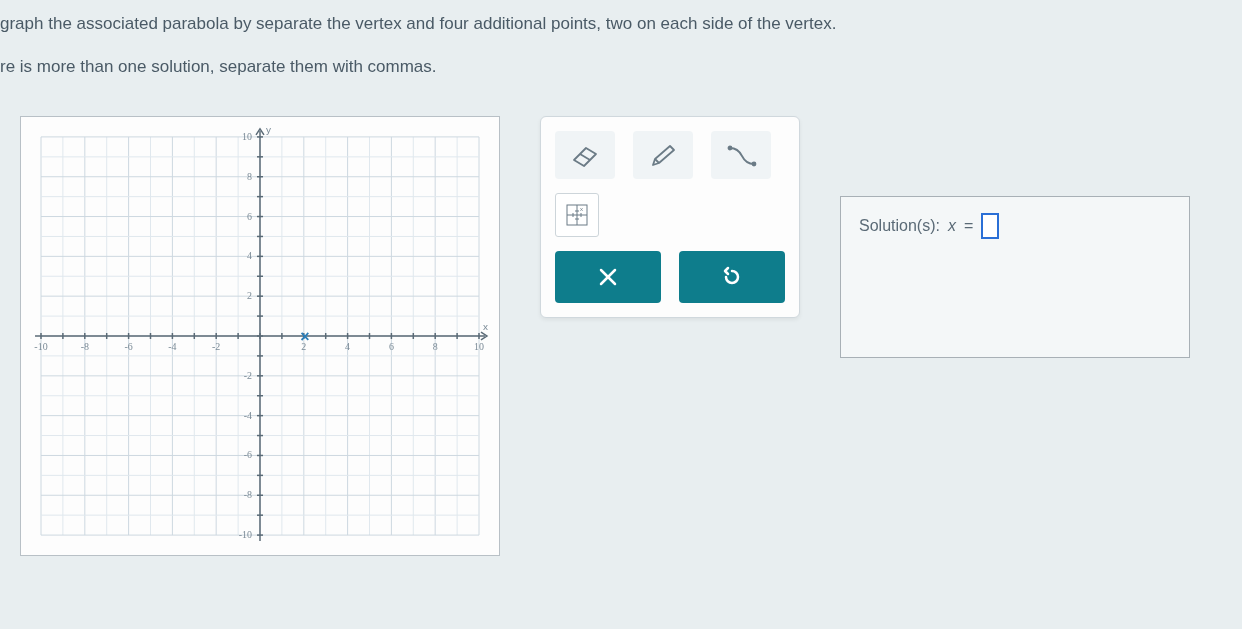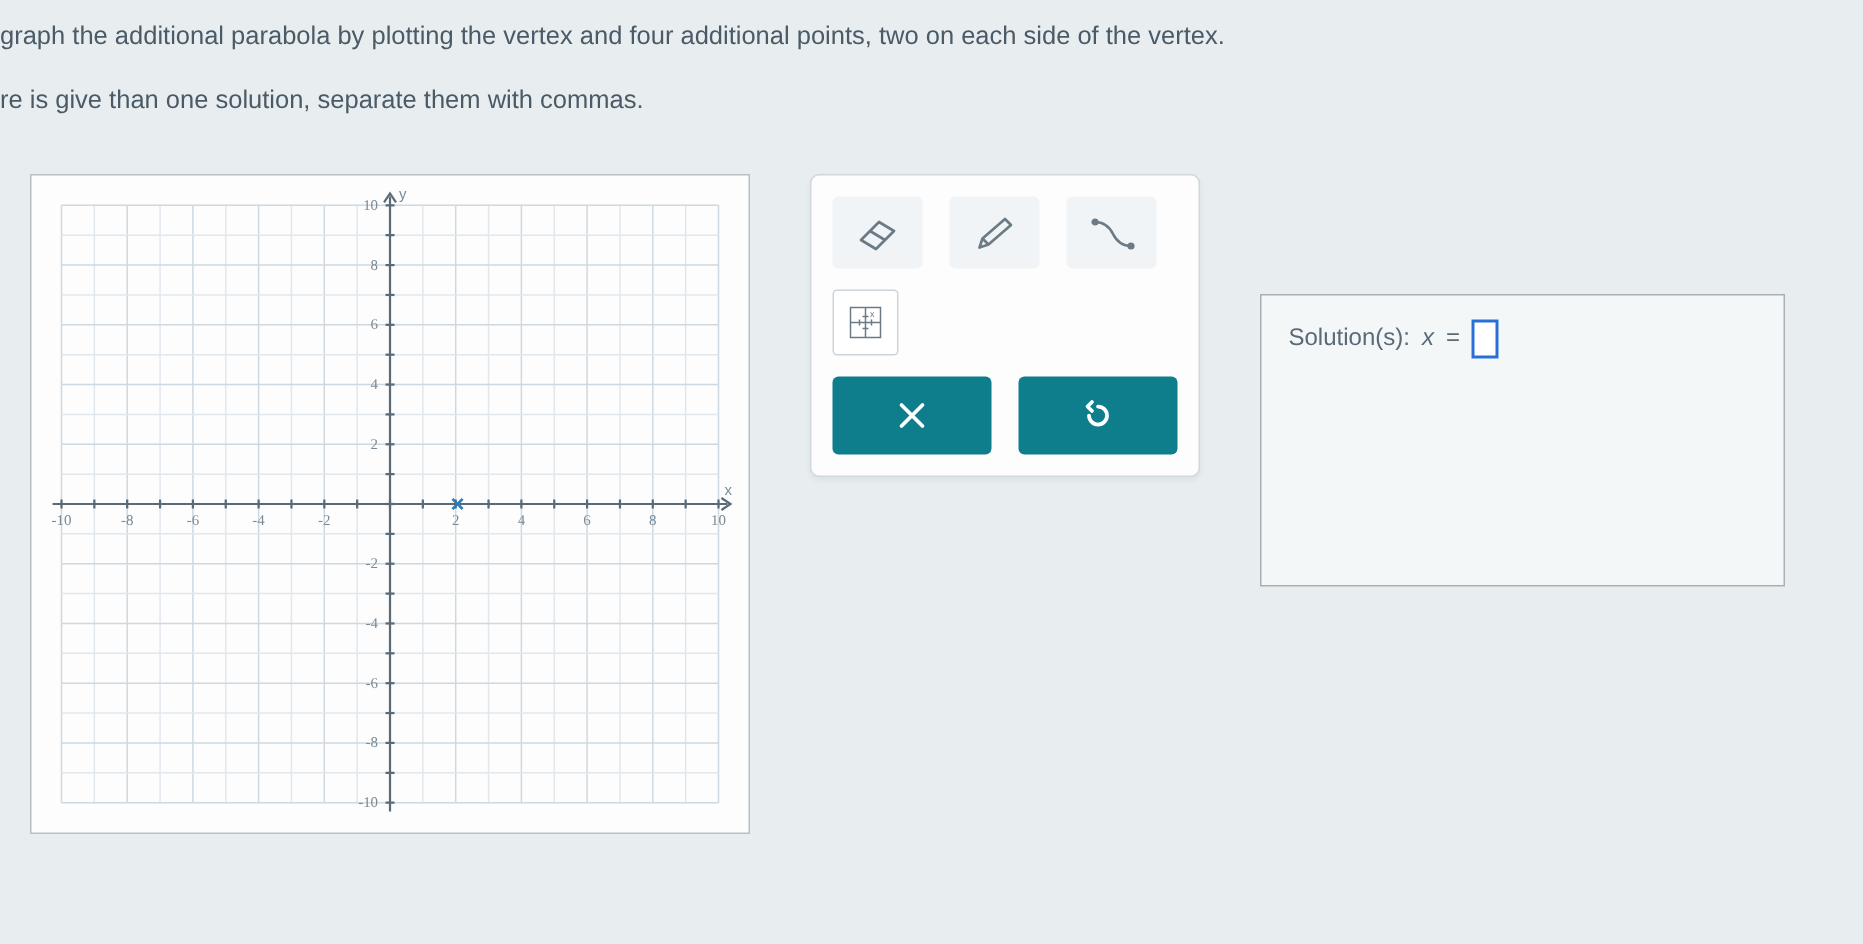--- a/index.html
+++ b/index.html
@@ -75,21 +75,21 @@
       background: #0e7d8c;
       border-radius: 4px;
       display: flex; align-items: center; justify-content: center;
       cursor: pointer;
       color: #fff;
     }
     .action-btn svg { width: 22px; height: 22px; stroke: #fff; fill: none; stroke-width: 2.5; }
     
     .solution-box {
       width: 350px;
-      height: 195px;
+      height: 162px;
       border: 1px solid #a8b0b6;
       background: #f4f7f8;
       padding: 16px 18px;
       font-size: 16px;
       color: #5a6a76;
       margin-top: 80px;
     }
     .solution-line { display: flex; align-items: center; gap: 8px; }
     .solution-input-box {
       width: 18px; height: 26px;
@@ -104,22 +104,22 @@
       font-size: 16px;
       font-weight: bold;
       transform: translate(-50%, -50%);
       pointer-events: none;
     }
   </style>
 </head>
 <body>
 
 <div class="instructions">
-  <p>graph the additional parabola by plotting the vertex and four additional points, two on each side of the vertex.</p>
-  <p>re is give than one solution, separate them with commas.</p>
+  <p>graph the associated parabola by separate the vertex and four additional points, two on each side of the vertex.</p>
+  <p>re is more than one solution, separate them with commas.</p>
 </div>
 
 <div class="content-row">
 
   <div class="graph-panel">
     <svg class="graph-svg" viewBox="0 0 480 440">
 
       <g id="gridlines">
           <line x1="20" x2="20" y1="420" y2="20" class="grid-major"></line>
           <line x1="42" x2="42" y1="420" y2="20" class="grid-minor"></line>

